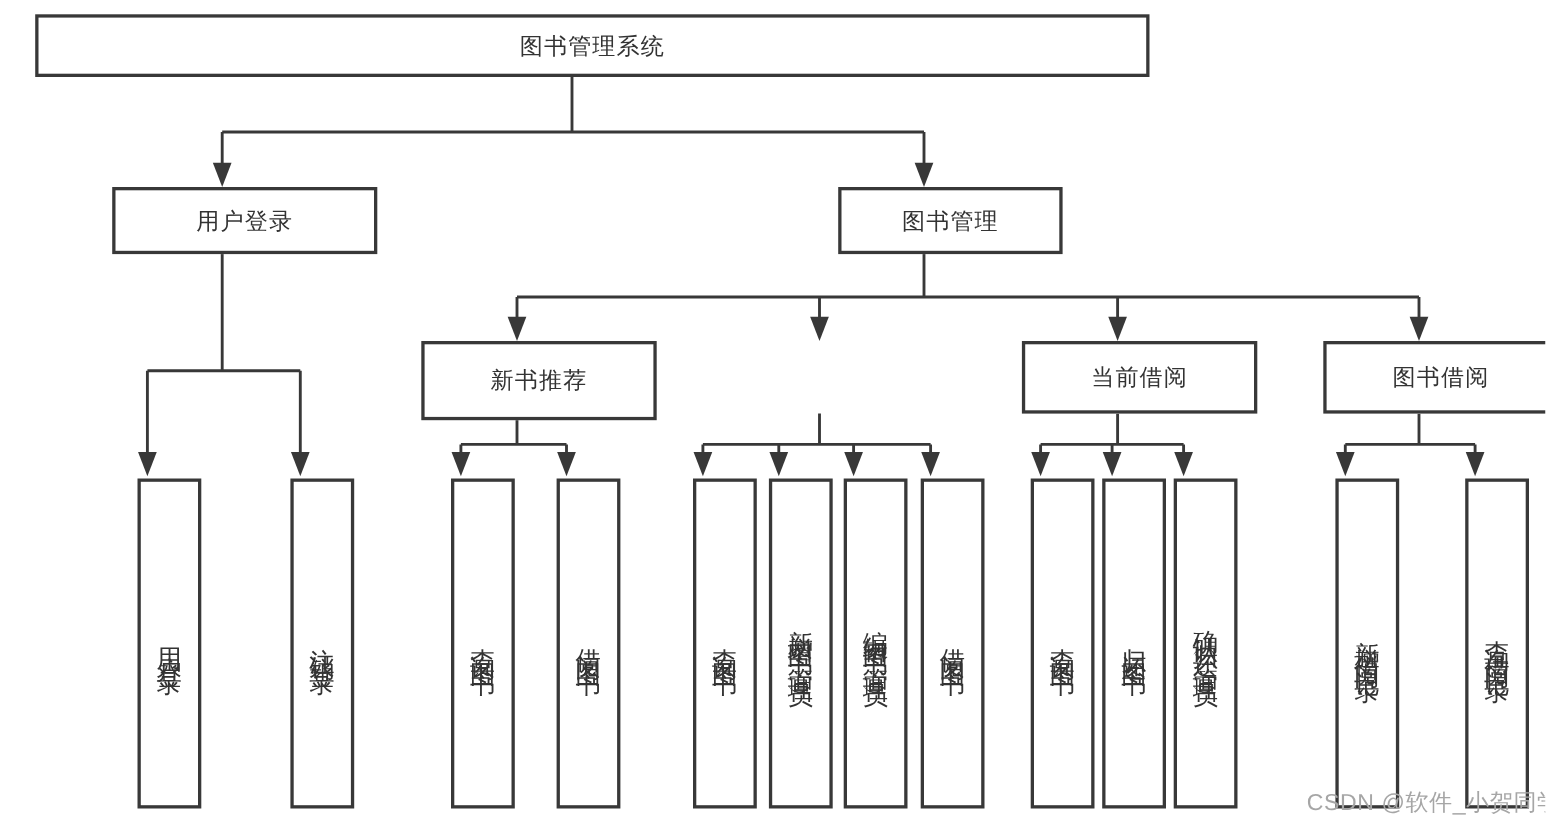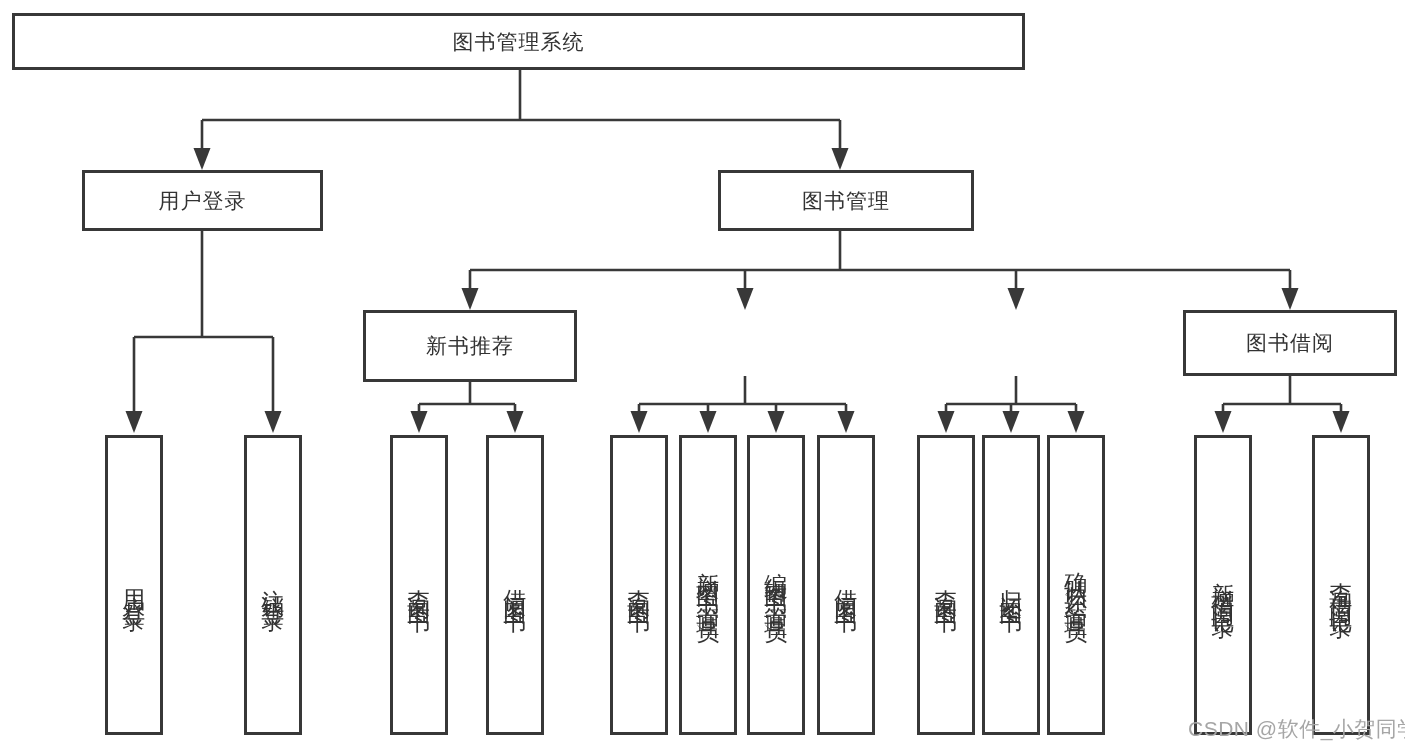--- a/index.html
+++ b/index.html
@@ -33,20 +33,21 @@
     fill: var(--line-color);
     stroke: none;
   }
   .box {
     position: absolute;
     background: #ffffff;
     border: 3px solid var(--line-color);
     display: flex;
     align-items: center;
     justify-content: center;
+    margin-left: 20px;
   }
   .box .hlabel {
     font-size: 21px;
     letter-spacing: 1px;
     white-space: nowrap;
     color: var(--text-color);
   }
   .box .vlabel {
     writing-mode: vertical-rl;
     text-orientation: mixed;
@@ -108,26 +109,29 @@
     <polygon points="1332.5,411 1349.5,411 1341,433"></polygon>
   </svg>
 
   <div class="box" style="left:12px;top:13px;width:1013px;height:57px">
     <span class="hlabel">图书管理系统</span>
   </div>
 
   <div class="box" style="left:82px;top:170px;width:241px;height:61px">
     <span class="hlabel">用户登录</span>
   </div>
-  <div class="box" style="left:718px;top:170px;width:256px;height:61px">
+  <div class="box" style="left:742px;top:170px;width:204px;height:61px">
     <span class="hlabel">图书管理</span>
   </div>
 
   <div class="box" style="left:363px;top:310px;width:214px;height:72px">
     <span class="hlabel">新书推荐</span>
+  </div>
+  <div class="box" style="left:909px;top:310px;width:214px;height:66px">
+    <span class="hlabel">当前借阅</span>
   </div>
   <div class="box" style="left:1183px;top:310px;width:214px;height:66px">
     <span class="hlabel">图书借阅</span>
   </div>
 
   <div class="box" style="left:105px;top:435px;width:58px;height:300px">
     <span class="vlabel">用户登录</span>
   </div>
   <div class="box" style="left:244px;top:435px;width:58px;height:300px">
     <span class="vlabel">注销登录</span>

